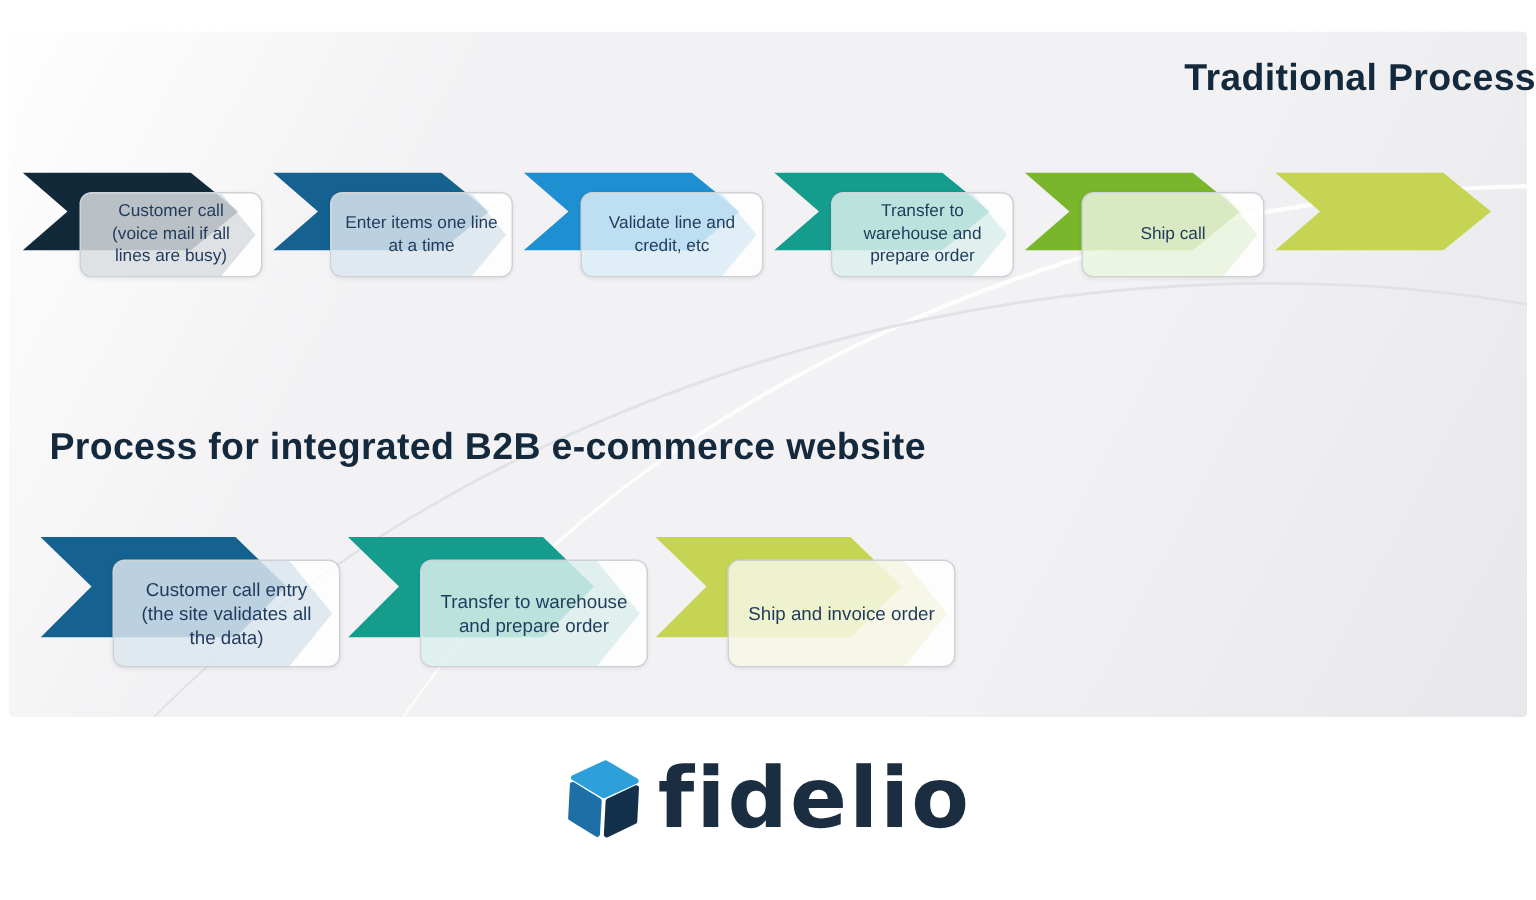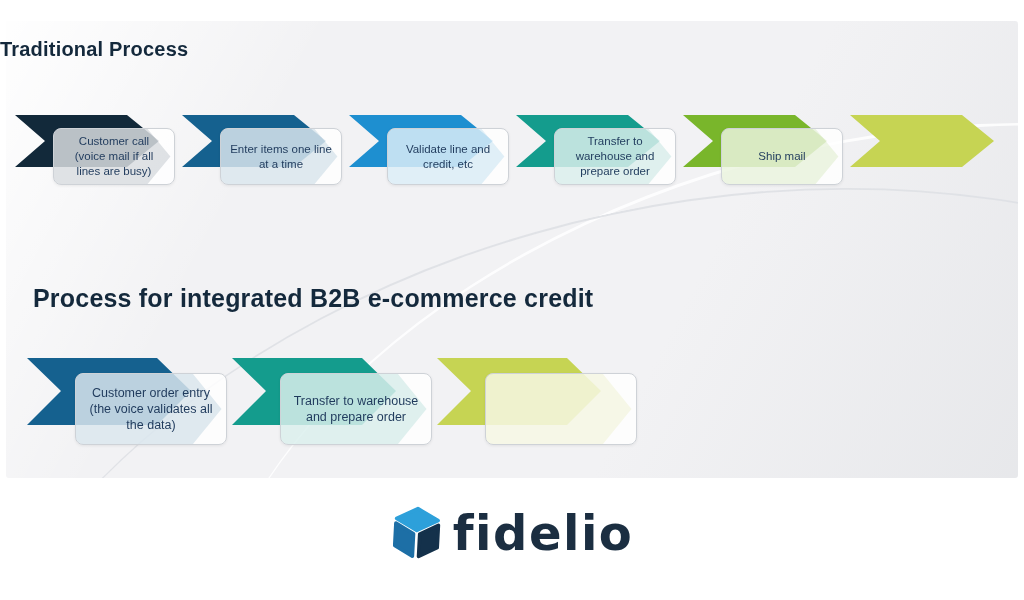--- a/index.html
+++ b/index.html
@@ -12,22 +12,22 @@
       linear-gradient(118deg, rgba(255,255,255,0.95) 0%, rgba(255,255,255,0) 26%),
       linear-gradient(298deg, rgba(229,230,233,0.85) 0%, rgba(229,230,233,0) 34%),
       #f2f2f4;
     overflow:hidden;}
   .swoosh{position:absolute;border-radius:50%;pointer-events:none;}
   .swoosh.s1{width:1400px;height:900px;left:180px;top:120px;transform:rotate(-14deg);
     border-top:3px solid rgba(255,255,255,0.85);}
   .swoosh.s2{width:1600px;height:1100px;left:-80px;top:180px;transform:rotate(-12deg);
     border-top:2px solid rgba(222,224,228,0.9);}
 
-  .title{position:absolute;left:0;top:38px;width:100%;text-align:left;
-    font-size:20px;font-weight:bold;color:#14293c;letter-spacing:0.2px;}
+  .title{position:absolute;left:0;top:38px;width:100%;text-align:right;
+    font-size:25px;font-weight:bold;color:#14293c;letter-spacing:0.2px;}
   .title2{position:absolute;left:33px;top:284px;font-size:25px;font-weight:bold;
     color:#14293c;letter-spacing:0.2px;}
 
   .step{position:absolute;}
   .step .chev{position:absolute;left:0;top:0;display:block;}
   .step .box{position:absolute;background:rgba(255,255,255,0.82);
     border:1px solid #ced2d7;border-radius:8px;box-shadow:0 1px 3px rgba(0,0,0,0.07);
     display:flex;align-items:center;justify-content:center;overflow:hidden;}
   .step .tint{position:absolute;left:0;top:0;width:100%;height:100%;}
   .step .lbl{position:relative;text-align:center;color:#1f3a5c;padding:2px 9px;line-height:1.3;}
@@ -36,21 +36,21 @@
   .row1 .box{left:38px;top:13px;width:120px;height:55px;}
   .row1 .lbl{font-size:11.5px;}
   .row2{top:358px;width:205px;height:86px;}
   .row2 .box{left:48px;top:15px;width:150px;height:70px;}
   .row2 .lbl{font-size:12.5px;}
 
   .logo{position:absolute;left:50%;top:505px;transform:translateX(-50%);
     display:flex;align-items:center;gap:10px;}
   .logo .cube{width:52px;height:56px;transform:rotate(3deg);}
   .logo .word{font-family:"DejaVu Sans","Liberation Sans",sans-serif;font-weight:bold;
-    font-size:48px;color:#1b2e41;letter-spacing:1.5px;line-height:1;}
+    font-size:56px;color:#1b2e41;letter-spacing:1.5px;line-height:1;}
 </style>
 </head>
 <body>
 
 <div class="canvas">
   <div class="panel">
     <div class="swoosh s1"></div>
     <div class="swoosh s2"></div>
   </div>
 
@@ -101,40 +101,40 @@
     </div>
   </div>
   <div class="step row1" style="left:683px">
     <svg class="chev" width="145" height="52">
         <polygon points="0,0 112,0 144,26 112,52 0,52 30,26" fill="#79b62b"></polygon>
       </svg>
     <div class="box">
       <svg class="tint" viewBox="0 0 100 100" preserveAspectRatio="none">
           <polygon points="0,0 78,0 97,50 78,100 0,100" fill-opacity="0.13" fill="#79b62b"></polygon>
         </svg>
-      <div class="lbl">Ship mail</div>
+      <div class="lbl">Ship call</div>
     </div>
   </div>
   <div class="step row1" style="left:850px">
     <svg class="chev" width="145" height="52">
         <polygon points="0,0 112,0 144,26 112,52 0,52 30,26" fill="#c6d453"></polygon>
       </svg>
   </div>
 
-  <div class="title2">Process for integrated B2B e-commerce credit</div>
+  <div class="title2">Process for integrated B2B e-commerce website</div>
 
   <div class="step row2" style="left:27px">
     <svg class="chev" width="165" height="67">
         <polygon points="0,0 130,0 164,33 130,67 0,67 34,33" fill="#15618f"></polygon>
       </svg>
     <div class="box">
       <svg class="tint" viewBox="0 0 100 100" preserveAspectRatio="none">
           <polygon points="0,0 78,0 97,50 78,100 0,100" fill-opacity="0.13" fill="#15618f"></polygon>
         </svg>
-      <div class="lbl">Customer order entry (the voice validates all the data)</div>
+      <div class="lbl">Customer call entry (the site validates all the data)</div>
     </div>
   </div>
   <div class="step row2" style="left:232px">
     <svg class="chev" width="165" height="67">
         <polygon points="0,0 130,0 164,33 130,67 0,67 34,33" fill="#149c8d"></polygon>
       </svg>
     <div class="box">
       <svg class="tint" viewBox="0 0 100 100" preserveAspectRatio="none">
           <polygon points="0,0 78,0 97,50 78,100 0,100" fill-opacity="0.13" fill="#149c8d"></polygon>
         </svg>
@@ -142,20 +142,21 @@
     </div>
   </div>
   <div class="step row2" style="left:437px">
     <svg class="chev" width="165" height="67">
         <polygon points="0,0 130,0 164,33 130,67 0,67 34,33" fill="#c6d453"></polygon>
       </svg>
     <div class="box">
       <svg class="tint" viewBox="0 0 100 100" preserveAspectRatio="none">
           <polygon points="0,0 78,0 97,50 78,100 0,100" fill-opacity="0.13" fill="#c6d453"></polygon>
         </svg>
+      <div class="lbl">Ship and invoice order</div>
     </div>
   </div>
 
   <div class="logo">
     <svg class="cube" viewBox="0 0 100 108">
       <g stroke-width="7" stroke-linejoin="round">
         <polygon points="50,7 90,28 50,49 10,28" fill="#2da0da" stroke="#2da0da"></polygon>
         <polygon points="9,37 44,56 44,99 9,80" fill="#1d6fa6" stroke="#1d6fa6"></polygon>
         <polygon points="91,37 91,80 56,99 56,56" fill="#14314b" stroke="#14314b"></polygon>
       </g>

